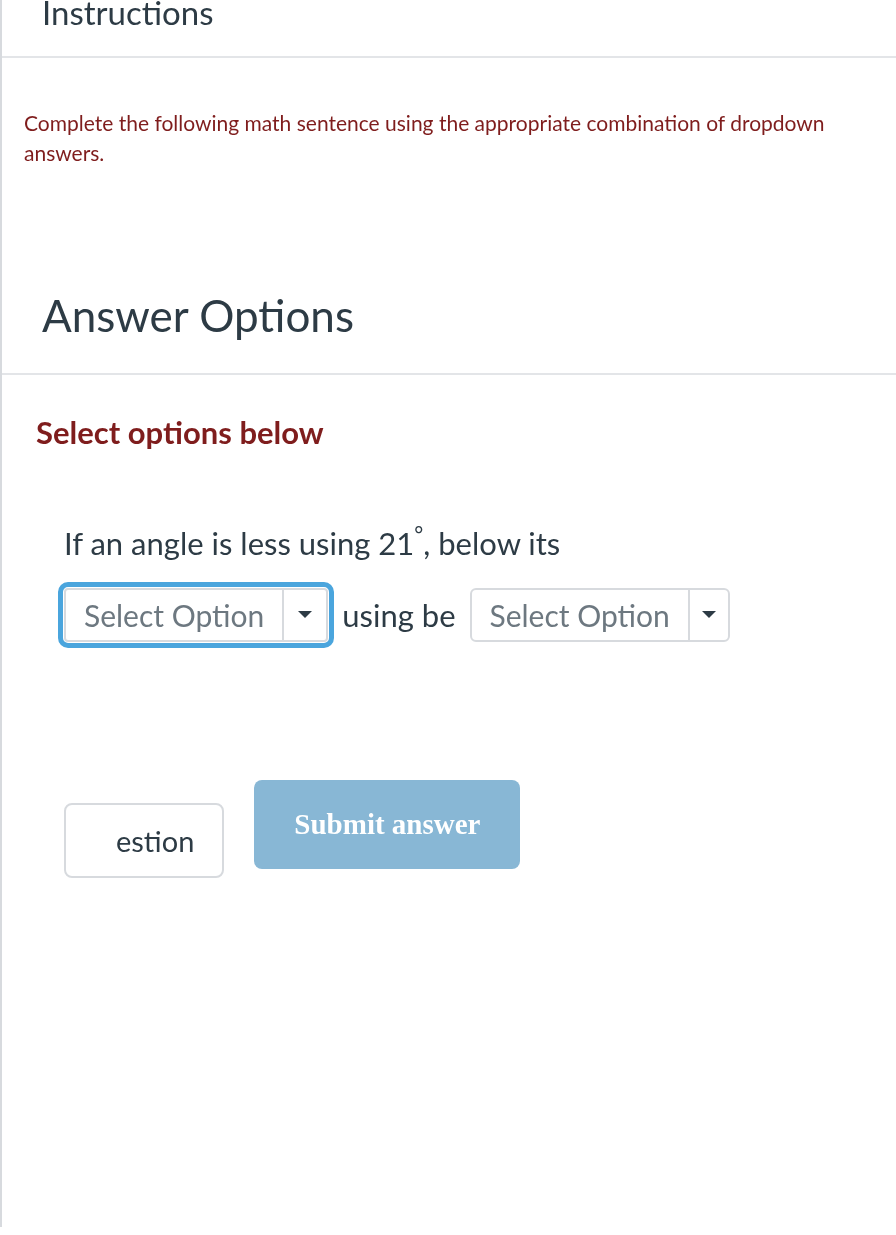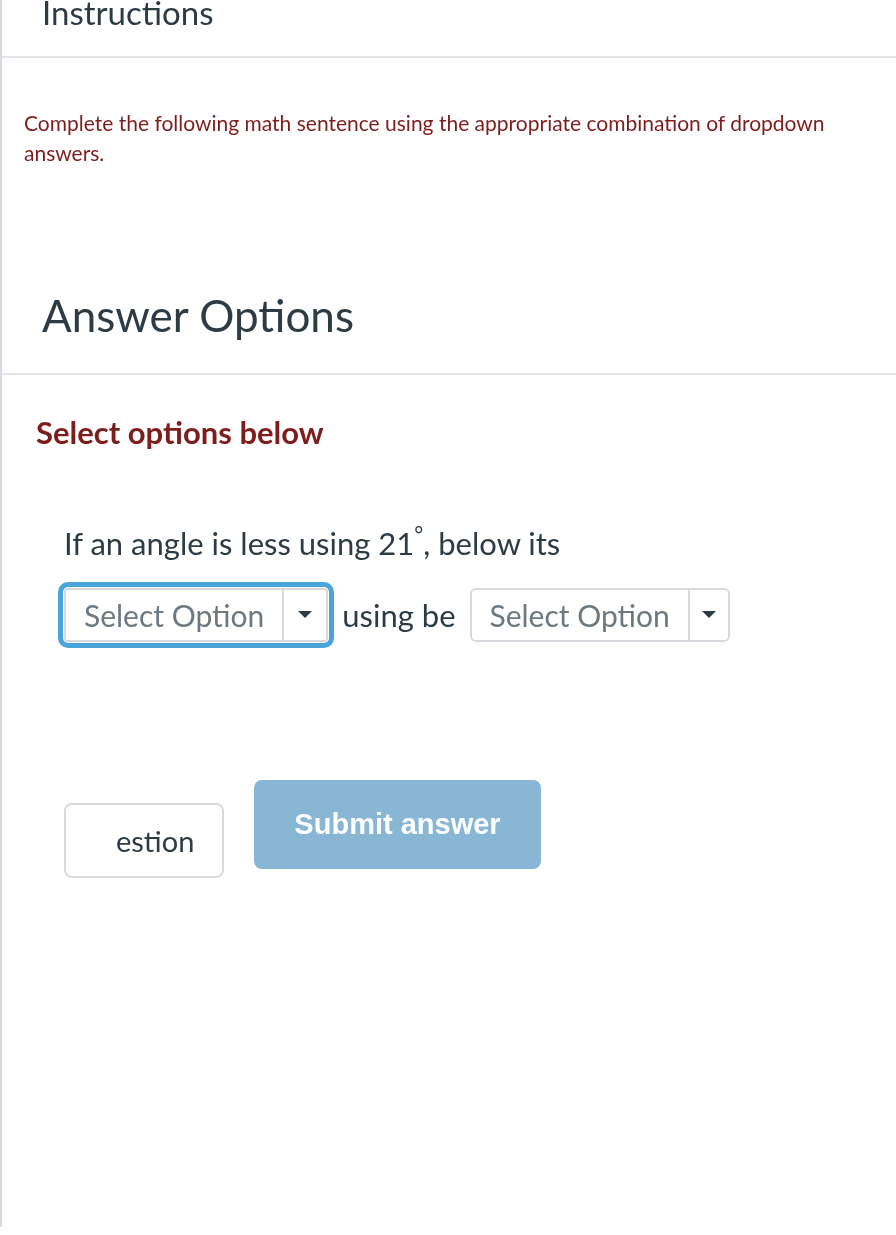--- a/index.html
+++ b/index.html
@@ -164,21 +164,21 @@
     }
     .btn-primary {
       border: none;
       background: #88b7d5;
       color: #ffffff;
       font-size: 29px;
       font-weight: 600;
       padding: 28px 40px;
       border-radius: 8px;
       cursor: pointer;
-      font-family: Liberation Sans, sans-serif;
+      font-family: Liberation Serif, serif;
     }
     .question-wrap {
       position: relative;
     }
   </style>
 </head>
 <body>
 
 <div class="container">
 

